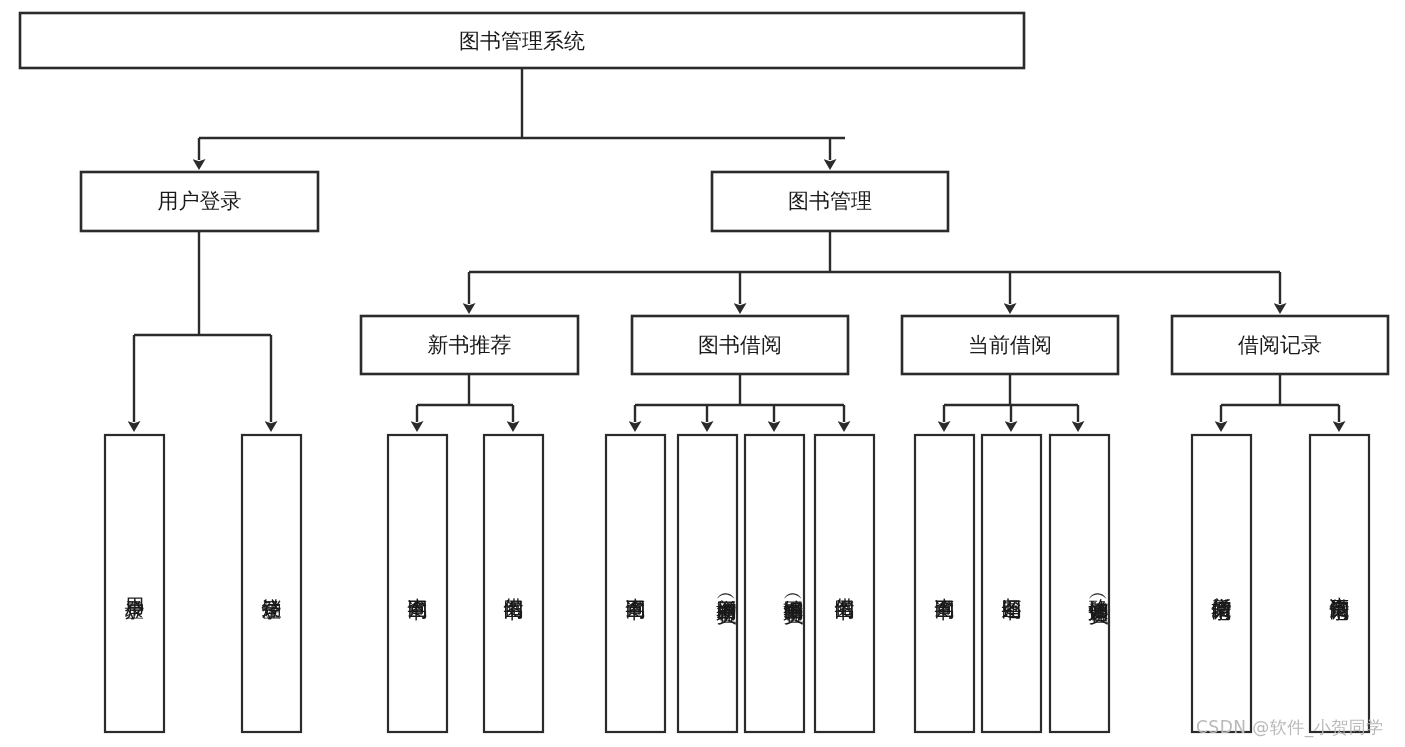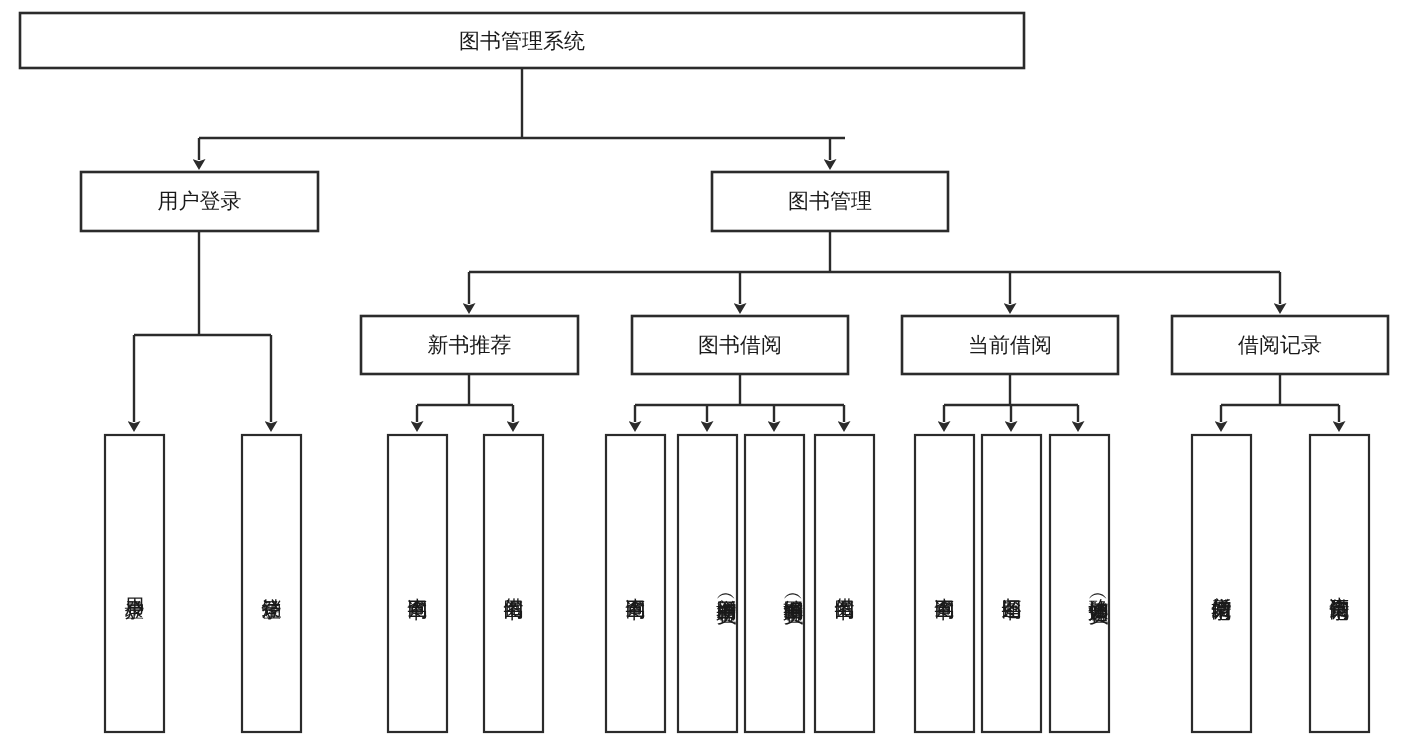--- a/index.html
+++ b/index.html
@@ -199,14 +199,15 @@
   <div class="leaf-label" style="left:745px; top:443px; width:59px; height:289px;">编辑图书（管理员）</div>
   <div class="leaf-label centered" style="left:815px; top:435px; width:59px; height:297px;">借阅图书</div>
 
   <div class="leaf-label centered" style="left:915px; top:435px; width:59px; height:297px;">查询图书</div>
   <div class="leaf-label centered" style="left:982px; top:435px; width:59px; height:297px;">归还图书</div>
   <div class="leaf-label" style="left:1050px; top:443px; width:59px; height:289px;">确认归还（管理员）</div>
 
   <div class="leaf-label centered" style="left:1192px; top:435px; width:59px; height:297px;">新增借阅记录</div>
   <div class="leaf-label centered" style="left:1310px; top:435px; width:59px; height:297px;">查询借阅记录</div>
 
+  <div class="watermark" style="left:1196px; top:716px;">CSDN @软件_小贺同学</div>
 
 </div>
 
 </body></html>

